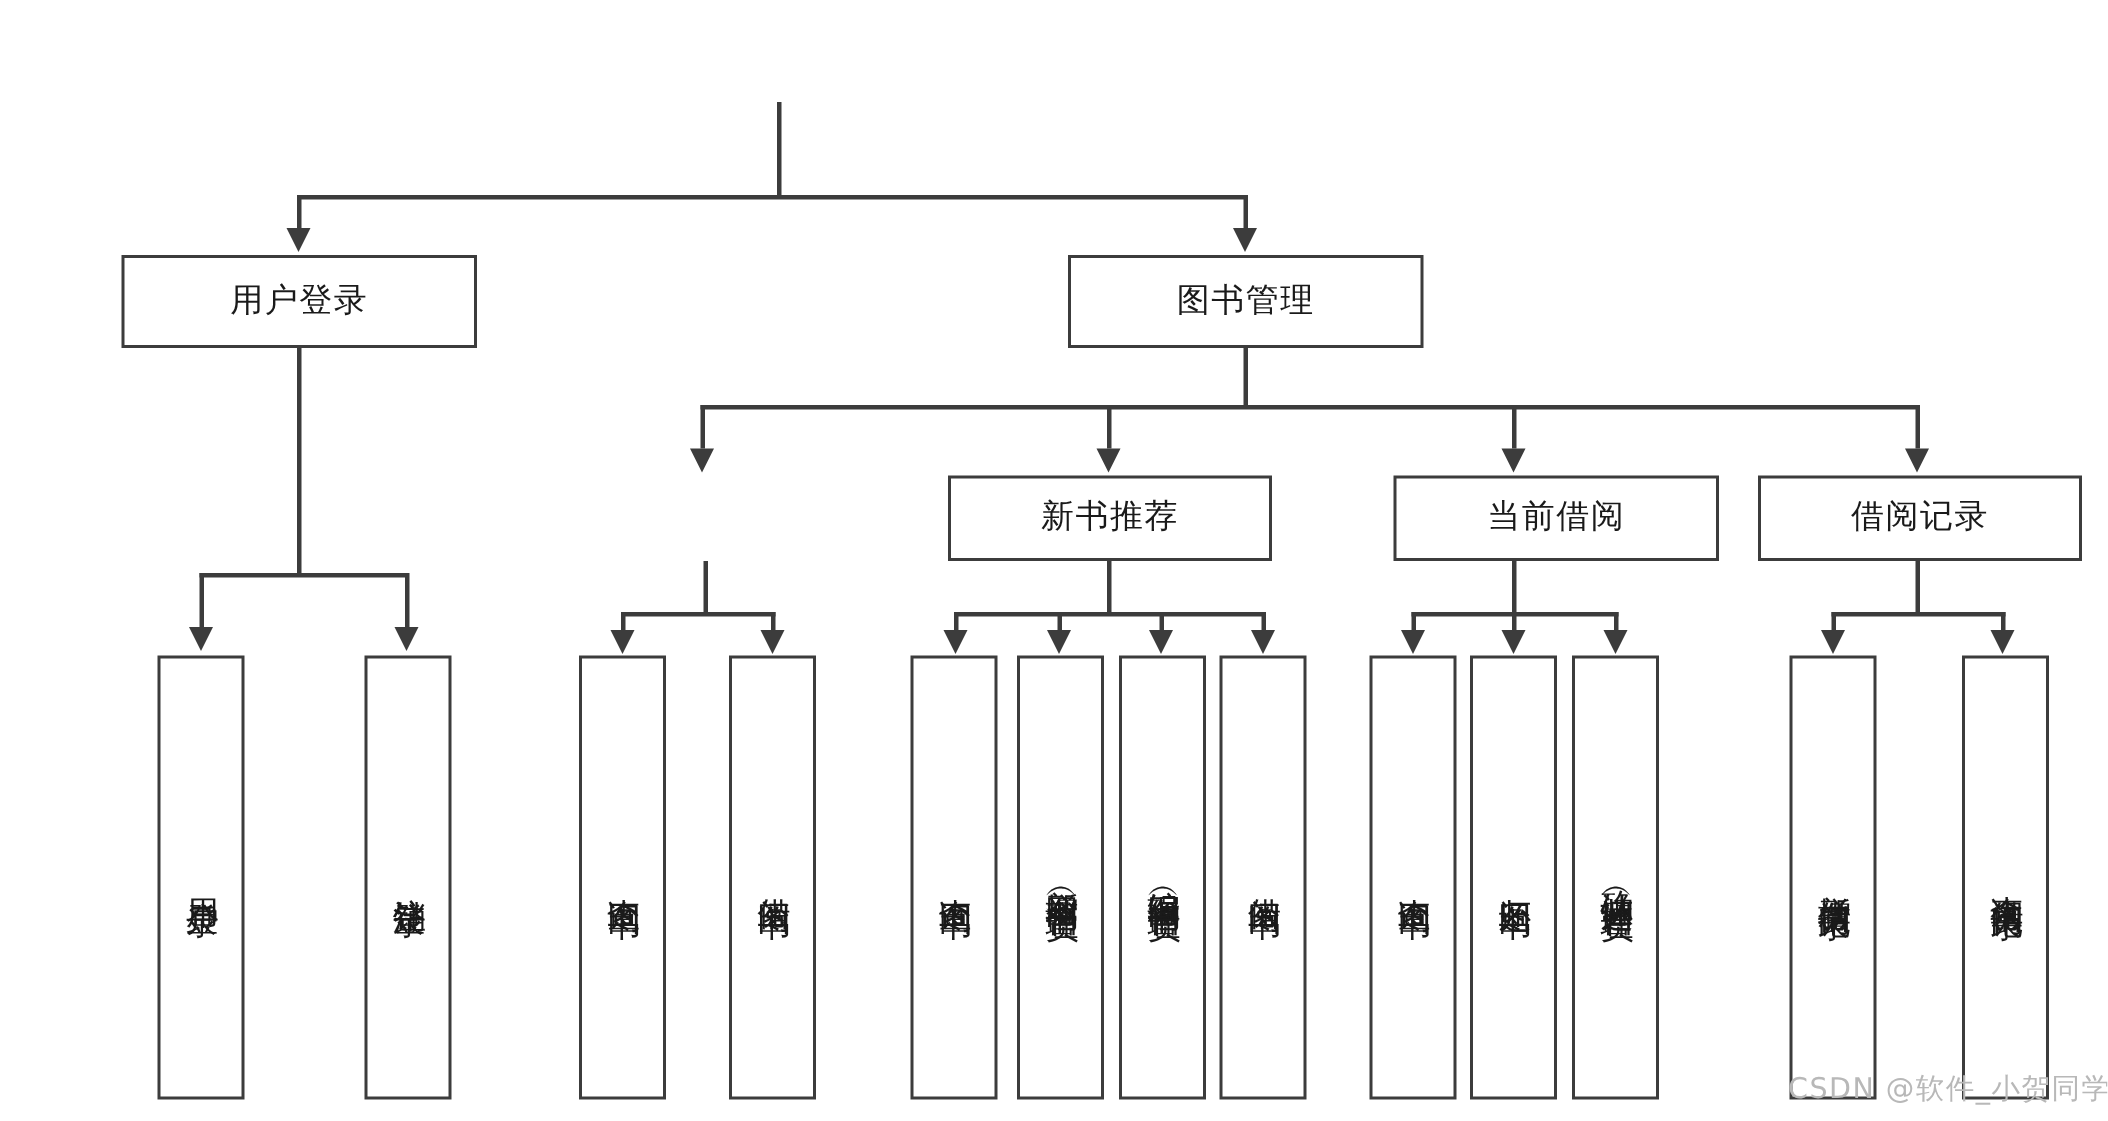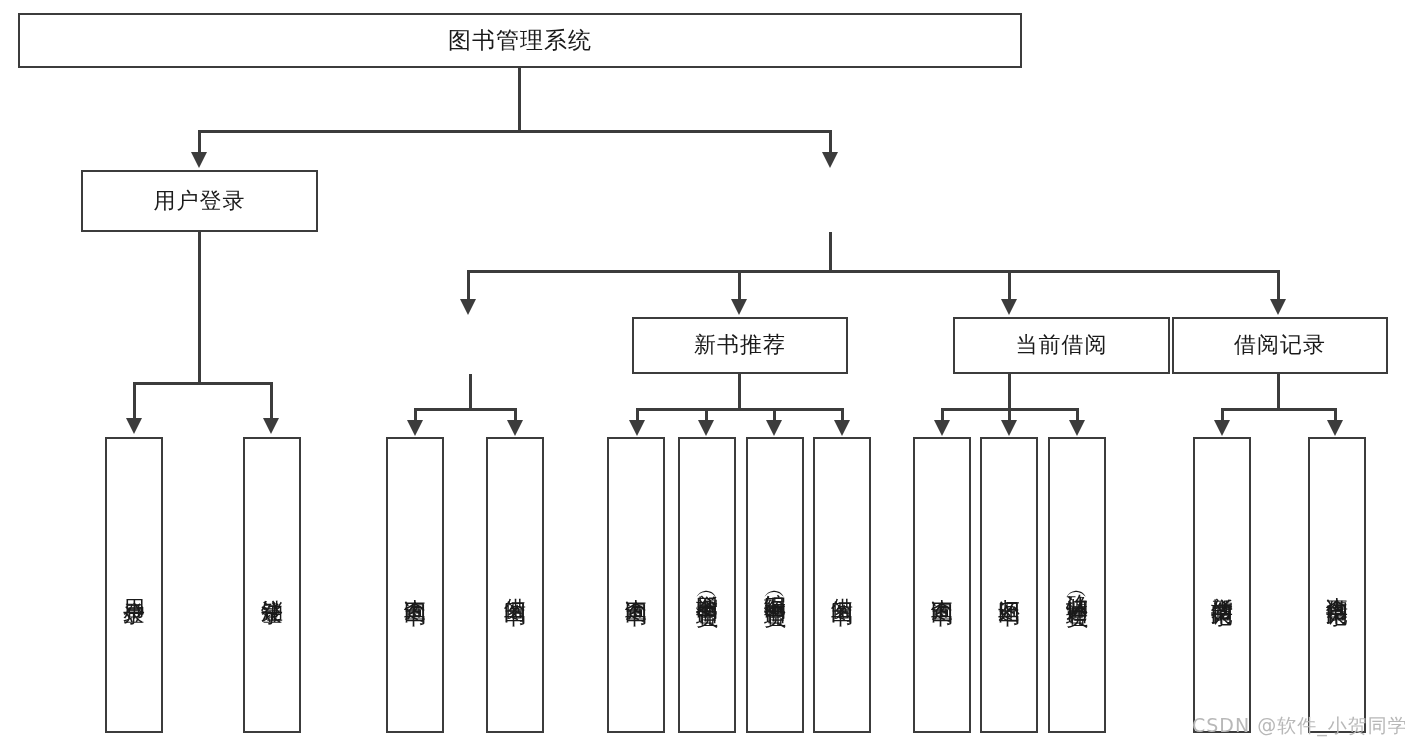--- a/index.html
+++ b/index.html
@@ -72,37 +72,37 @@
     letter-spacing: 1px;
     white-space: nowrap;
     user-select: none;
   }
 </style>
 </head>
 <body>
 
 <div id="canvas">
 
-  <div class="node horiz root" style="left:18px; top:13px; width:1004px; height:55px;">
-    <span>图书管理系统</span>
-  </div>
 
   <div class="vline" style="left:518px; top:68px; width:3px; height:62px;"></div>
   <div class="hline" style="left:198px; top:130px; width:634px; height:3px;"></div>
 
   <div class="vline" style="left:198px; top:130px; width:3px; height:22px;"></div>
   <div class="arrow" style="left:191px; top:152px;"></div>
 
   <div class="vline" style="left:829px; top:130px; width:3px; height:22px;"></div>
   <div class="arrow" style="left:822px; top:152px;"></div>
 
   <div class="node horiz" style="left:81px; top:170px; width:237px; height:62px;">
     <span>用户登录</span>
   </div>
 
+  <div class="node horiz" style="left:712px; top:170px; width:237px; height:62px;">
+    <span>图书管理</span>
+  </div>
 
   <div class="vline" style="left:198px; top:232px; width:3px; height:150px;"></div>
   <div class="hline" style="left:133px; top:382px; width:137px; height:3px;"></div>
   <div class="vline" style="left:133px; top:382px; width:3px; height:36px;"></div>
   <div class="arrow" style="left:126px; top:418px;"></div>
   <div class="vline" style="left:270px; top:382px; width:3px; height:36px;"></div>
   <div class="arrow" style="left:263px; top:418px;"></div>
 
   <div class="vline" style="left:829px; top:232px; width:3px; height:38px;"></div>
   <div class="hline" style="left:467px; top:270px; width:813px; height:3px;"></div>
@@ -115,21 +115,21 @@
 
   <div class="vline" style="left:1008px; top:270px; width:3px; height:29px;"></div>
   <div class="arrow" style="left:1001px; top:299px;"></div>
 
   <div class="vline" style="left:1277px; top:270px; width:3px; height:29px;"></div>
   <div class="arrow" style="left:1270px; top:299px;"></div>
 
   <div class="node horiz" style="left:632px; top:317px; width:216px; height:57px;">
     <span>新书推荐</span>
   </div>
-  <div class="node horiz" style="left:953px; top:317px; width:217px; height:57px;">
+  <div class="node horiz" style="left:929px; top:317px; width:217px; height:57px;">
     <span>当前借阅</span>
   </div>
   <div class="node horiz" style="left:1172px; top:317px; width:216px; height:57px;text-align:center;">
     <span>借阅记录</span>
   </div>
 
   <div class="vline" style="left:469px; top:374px; width:3px; height:34px;"></div>
   <div class="hline" style="left:414px; top:408px; width:103px; height:3px;"></div>
   <div class="vline" style="left:414px; top:408px; width:3px; height:12px;"></div>
   <div class="arrow" style="left:407px; top:420px;"></div>

